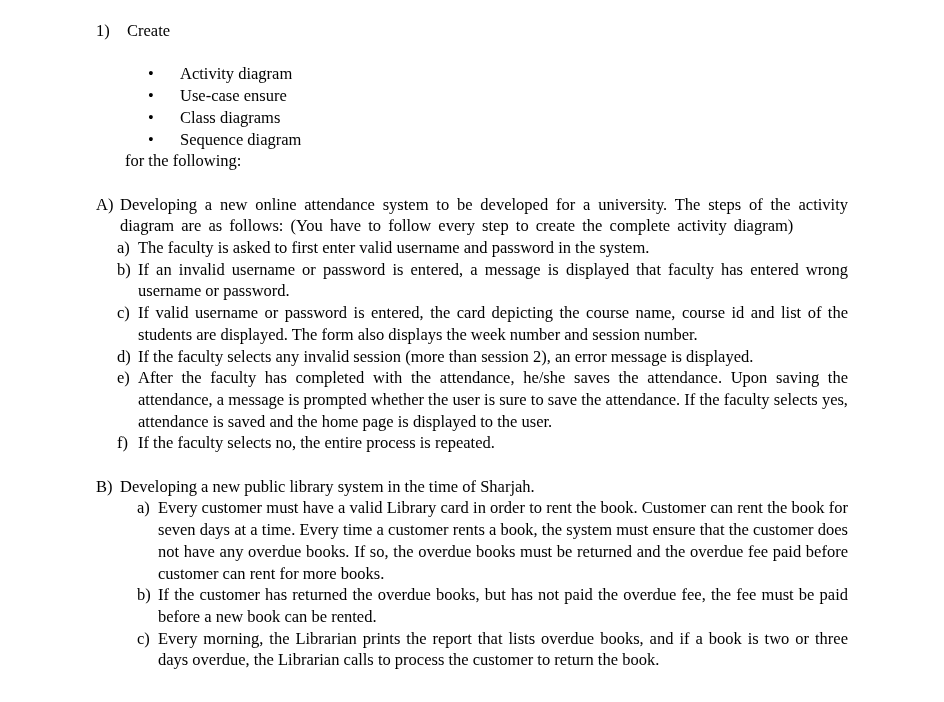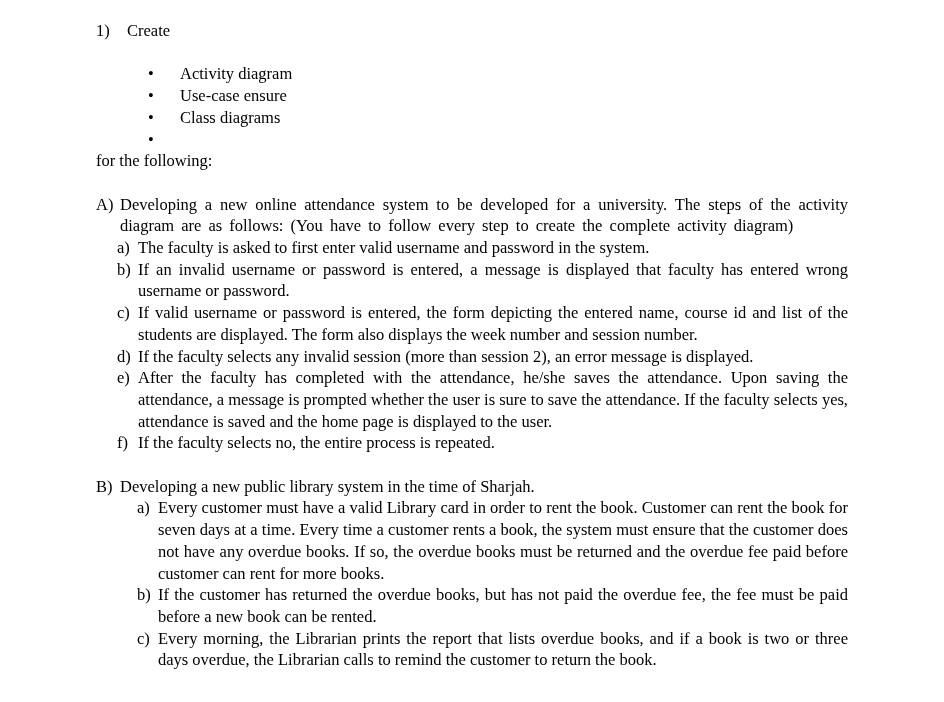--- a/index.html
+++ b/index.html
@@ -26,21 +26,21 @@
   .num-marker { width: 31px; }
   .sec-marker { width: 24px; }
   .sub-marker { width: 21px; }
   .text { flex: 1 1 auto; min-width: 0; }
   .just { text-align: justify; }
   .stretch { word-spacing: 3px; }
   .spacer { height: 21.7px; }
   .bullet-row { display: flex; margin-left: 52px; }
   .bullet-glyph { width: 32px; flex: 0 0 auto; font-style: normal; }
   .bullet-label { }
-  .closing { }
+  .closing { margin-left: 29px; }
   .sub-a { margin-left: 21px; }
   .sub-b { margin-left: 41px; }
   .bold { font-weight: normal; }
 </style>
 </head>
 <body>
 
 <div class="doc">
 
   <div class="row">
@@ -58,20 +58,21 @@
     <div class="bullet-row">
       <span class="bullet-glyph">•</span>
       <span class="bullet-label">Use-case ensure</span>
     </div>
     <div class="bullet-row">
       <span class="bullet-glyph">•</span>
       <span class="bullet-label">Class diagrams</span>
     </div>
     <div class="bullet-row">
       <span class="bullet-glyph">•</span>
+      <span class="bullet-label">Sequence diagram</span>
     </div>
   </div>
 
   <div class="closing">for the following:</div>
 
   <div class="spacer"></div>
 
   <div>
     <div class="row">
       <span class="marker sec-marker">A)</span>
@@ -81,21 +82,21 @@
     <div class="row sub-a">
       <span class="marker sub-marker">a)</span>
       <span class="text just">The faculty is asked to first enter valid username and password in the system.</span>
     </div>
     <div class="row sub-a">
       <span class="marker sub-marker">b)</span>
       <span class="text just">If an invalid username or password is entered, a message is displayed that faculty has entered wrong username or password.</span>
     </div>
     <div class="row sub-a">
       <span class="marker sub-marker">c)</span>
-      <span class="text just">If valid username or password is entered, the form depicting the entered name, course id and list of the students are displayed. The form also displays the week number and session number.</span>
+      <span class="text just">If valid username or password is entered, the card depicting the course name, course id and list of the students are displayed. The form also displays the week number and session number.</span>
     </div>
     <div class="row sub-a">
       <span class="marker sub-marker">d)</span>
       <span class="text just">If the faculty selects any invalid session (more than session 2), an error message is displayed.</span>
     </div>
     <div class="row sub-a">
       <span class="marker sub-marker">e)</span>
       <span class="text just">After the faculty has completed with the attendance, he/she saves the attendance. Upon saving the attendance, a message is prompted whether the user is sure to save the attendance. If the faculty selects yes, attendance is saved and the home page is displayed to the user.</span>
     </div>
     <div class="row sub-a">
@@ -115,17 +116,17 @@
     <div class="row sub-b">
       <span class="marker sub-marker">a)</span>
       <span class="text just">Every customer must have a valid Library card in order to rent the book. Customer can rent the book for seven days at a time. Every time a customer rents a book, the system must ensure that the customer does not have any overdue books. If so, the overdue books must be returned and the overdue fee paid before customer can rent for more books.</span>
     </div>
     <div class="row sub-b">
       <span class="marker sub-marker">b)</span>
       <span class="text just">If the customer has returned the overdue books, but has not paid the overdue fee, the fee must be paid before a new book can be rented.</span>
     </div>
     <div class="row sub-b">
       <span class="marker sub-marker">c)</span>
-      <span class="text just">Every morning, the Librarian prints the report that lists overdue books, and if a book is two or three days overdue, the Librarian calls to remind the customer to return the book.</span>
+      <span class="text just">Every morning, the Librarian prints the report that lists overdue books, and if a book is two or three days overdue, the Librarian calls to process the customer to return the book.</span>
     </div>
   </div>
 
 </div>
 
 </body></html>

